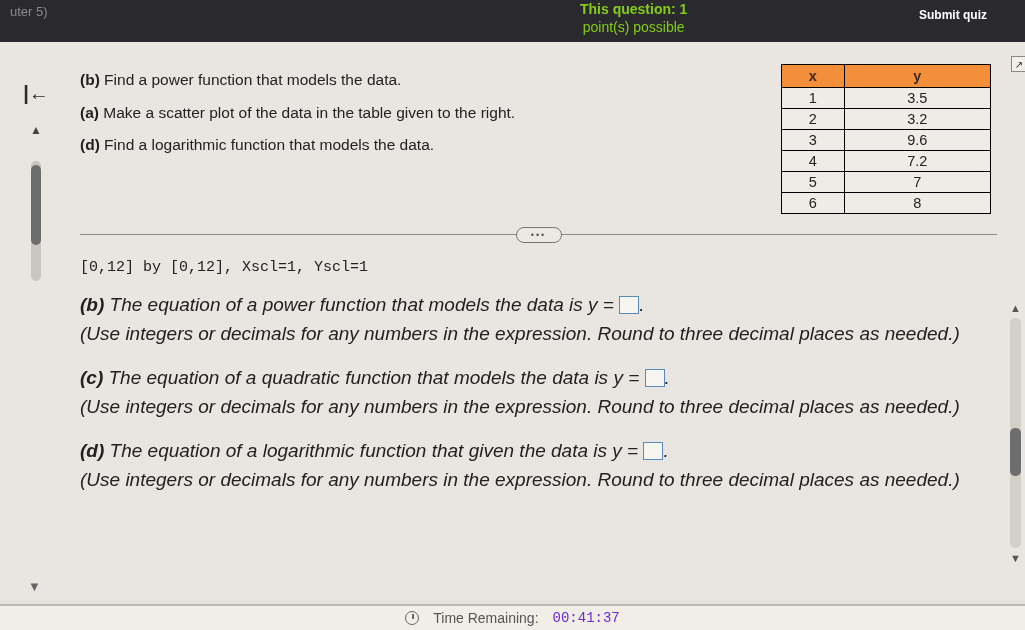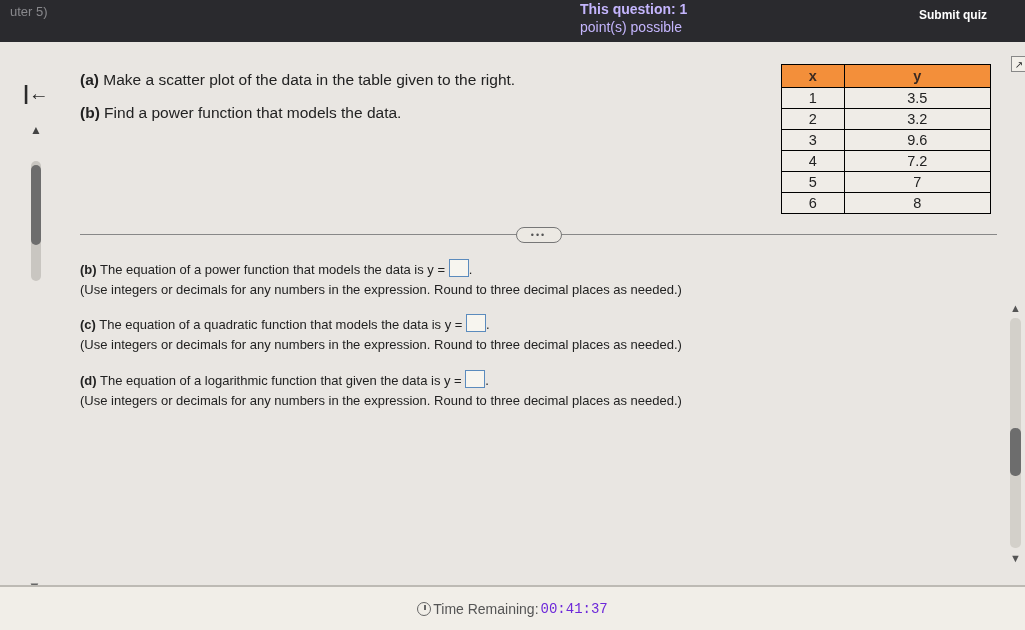--- a/index.html
+++ b/index.html
@@ -12,25 +12,26 @@
       position: relative;
     }
     .topbar {
       background: #2a2a2e;
       color: #fff;
       height: 42px;
       display: flex;
       align-items: flex-start;
       padding: 2px 20px 0 20px;
       position: relative;
+      text-align: center;
     }
     .topbar-left { color: #c5c5c9; font-size: 13px; position: absolute; left: 10px; top: 4px; opacity: .6; }
     .topbar-center {
       position: absolute; left: 580px; top: 0;
-      font-size: 14px; line-height: 18px; color: #c4b5fd;
+      font-size: 14px; line-height: 18px; color: #84cc16;
     }
     .topbar-center .l1 { font-weight: 600; }
     .submit {
       position: absolute; right: 38px; top: 8px;
       color: #fff; font-size: 12px; font-weight: 600;
       cursor: pointer;
     }
     .main {
       display: flex;
       background: #e9e6e2;
@@ -91,41 +92,41 @@
     }
     .pill {
       width: 46px; height: 16px; border: 1px solid #777;
       border-radius: 9px; background: #ece9e3;
       margin: -12px auto 16px auto; display: flex;
       align-items: center; justify-content: center;
       font-size: 9px; color: #555; letter-spacing: 2px;
       cursor: pointer;
     }
     .window { font-family: "Courier New", monospace; font-size: 15px; margin-bottom: 14px; }
-    .ans { line-height: 1.55; margin-bottom: 14px; font-size: 13px; }
+    .ans { line-height: 1.55; margin-bottom: 14px; font-size: 19px; font-style: italic; }
     .ans .b { font-weight: 700; }
     .blank {
       display: inline-block; width: 20px; height: 18px;
       border: 1px solid #5b8bbd; background: #f7f5ef;
       vertical-align: -3px; cursor: text;
     }
     .rightscroll {
       position: absolute; right: 4px; top: 260px;
       display: flex; flex-direction: column; align-items: center; gap: 4px;
     }
     .rs-up { font-size: 11px; color: #555; cursor: pointer; }
     .rs-track { width: 11px; height: 230px; background: #d3d0ca; border-radius: 5px; position: relative; }
     .rs-thumb { width: 11px; height: 48px; background: #6d6d6d; border-radius: 5px; position: absolute; top: 110px; }
     .rs-down { font-size: 11px; color: #555; cursor: pointer; }
     .footer {
       position: absolute; bottom: 0; left: 0; right: 0;
-      height: 45px; background: #f1eee8;
+      height: 26px; background: #f1eee8;
       border-top: 2px solid #bdbab4;
       display: flex; align-items: center; justify-content: center;
-      gap: 2px; color: #555; font-size: 14px;
+      gap: 14px; color: #555; font-size: 14px;
     }
     .clock {
       width: 14px; height: 14px; border: 1.5px solid #666;
       border-radius: 50%; position: relative; display: inline-block;
     }
     .clock::after {
       content: ""; position: absolute; left: 6px; top: 2px;
       width: 1.5px; height: 5px; background: #666;
     }
     .tr-label { color: #555; }
@@ -152,22 +153,23 @@
       <div class="scroll-thumb"></div>
     </div>
     <div class="nav-down-left">▼</div>
   </div>
 
   <div class="content">
     <div class="popout">↗</div>
 
     <div class="qtop">
       <div class="parts">
+        <div><span class="b">(b)</span> <span>Find a power function that models the data.</span></div>
         <div><span class="b">(a)</span> <span>Make a scatter plot of the data in the table given to the right.</span></div>
-        <div><span class="b">(b)</span> <span>Find a power function that models the data.</span></div>
+        <div><span class="b">(d)</span> <span>Find a logarithmic function that models the data.</span></div>
       </div>
       <table class="datatable">
         <tbody>
             <tr>
           <th>x</th>
           <th>y</th>
         </tr>
         <tr>
               <td>1</td>
               <td>3.5</td>
@@ -192,20 +194,21 @@
               <td>6</td>
               <td>8</td>
             </tr>
       </tbody>
         </table>
     </div>
 
     <hr class="div">
     <div class="pill">•••</div>
 
+    <div class="window">[0,12] by [0,12], Xscl=1, Yscl=1</div>
 
     <div class="ans">
       <span class="b">(b)</span>
       <span>The equation of a power function that models the data is y =</span>
       <span class="blank"></span><span>.</span><br>
       <span>(Use integers or decimals for any numbers in the expression. Round to three decimal places as needed.)</span>
     </div>
 
     <div class="ans">
       <span class="b">(c)</span>

